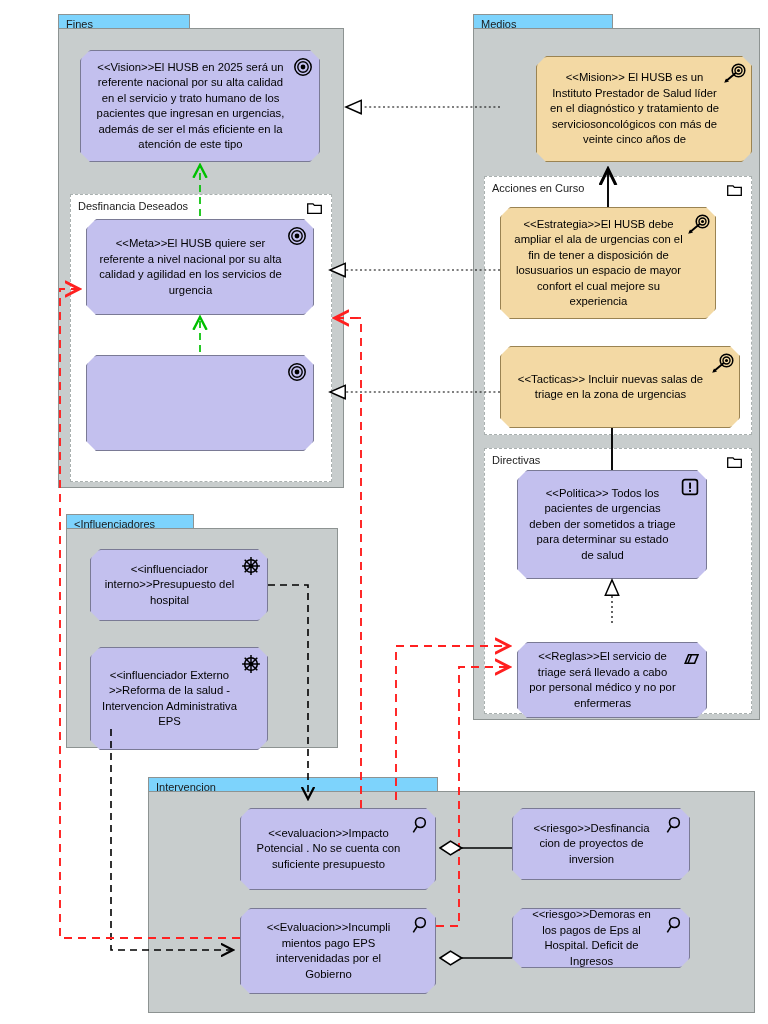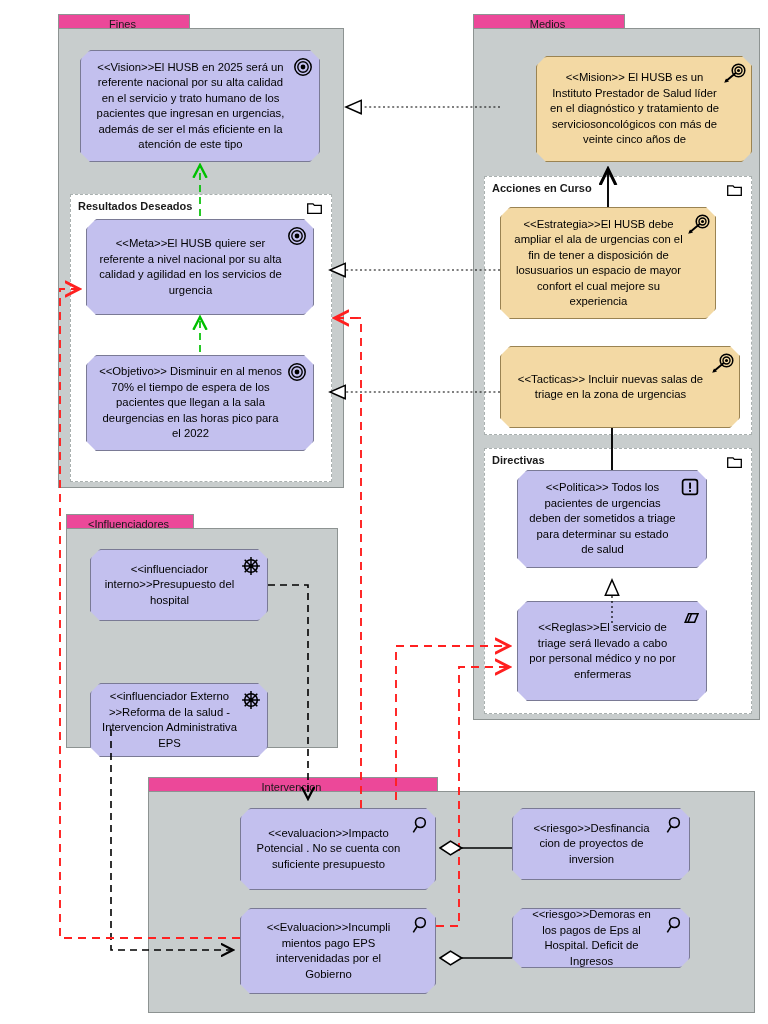--- a/index.html
+++ b/index.html
@@ -26,49 +26,47 @@
 
   
   .pkg {
     position: absolute;
     z-index: 1;
   }
   .pkg-tab {
     position: absolute;
     top: 4px; left: 0;
     height: 18px;
-    background: #ec4899;
+    background: #7dd3fc;
     border: 1px solid #8d9392;
     border-bottom: none;
     font-size: 11px;
     color: #1a1a1a;
     padding: 2px 10px 0 7px;
     line-height: 15px;
     white-space: nowrap;
-    text-align: center;
   }
   .pkg-body {
     position: absolute;
     left: 0;
     background: #c8cdcd;
     border: 1px solid #8d9392;
   }
 
   
   .pkg-nested > .pkg-body {
     background: #ffffff;
     border: 1px dashed #a9b0af;
   }
   .pkg-nested > .pkg-title {
     position: absolute;
     font-size: 11px;
     color: #1a1a1a;
     white-space: nowrap;
     z-index: 3;
-    font-weight: bold;
   }
   .folder-ic {
     position: absolute;
     width: 15px; height: 12px;
     z-index: 3;
   }
 
   
   .node {
     position: absolute;
@@ -125,41 +123,40 @@
       <svg viewBox="0 0 20 20" width="20" height="20">
         <circle cx="10" cy="10" r="8.2" fill="none" stroke="#000" stroke-width="1.5"></circle>
         <circle cx="10" cy="10" r="5.2" fill="none" stroke="#000" stroke-width="1.4"></circle>
         <circle cx="10" cy="10" r="2.4" fill="#000"></circle>
       </svg>
     </span>
   </div>
 
   <div class="pkg pkg-nested" style="left:70px; top:194px; width:262px; height:288px;">
     <div class="pkg-body" style="top:0; width:262px; height:288px;"></div>
-    <div class="pkg-title" style="left:8px; top:6px;">Resultados Deseados</div>
+    <div class="pkg-title" style="left:8px; top:6px;">Desfinancia Deseados</div>
     <span class="folder-ic" style="right:10px; top:6px;">
       <svg viewBox="0 0 15 12" width="15" height="12">
         <path d="M0.7,11.3 L0.7,1.8 L6.0,1.8 L7.4,3.4 L14.3,3.4 L14.3,11.3 Z" fill="none" stroke="#000" stroke-width="1.3"></path>
       </svg>
     </span>
   </div>
 
   <div class="node purple n-clip" style="left:86px; top:219px; width:228px; height:96px;">
     <span class="txt">&lt;&lt;Meta&gt;&gt;El HUSB quiere ser referente a nivel nacional por su alta calidad y agilidad en los servicios de urgencia</span>
     <span class="ic">
       <svg viewBox="0 0 20 20" width="20" height="20">
         <circle cx="10" cy="10" r="8.2" fill="none" stroke="#000" stroke-width="1.5"></circle>
         <circle cx="10" cy="10" r="5.2" fill="none" stroke="#000" stroke-width="1.4"></circle>
         <circle cx="10" cy="10" r="2.4" fill="#000"></circle>
       </svg>
     </span>
   </div>
 
   <div class="node purple n-clip" style="left:86px; top:355px; width:228px; height:96px;">
-    <span class="txt">&lt;&lt;Objetivo&gt;&gt; Disminuir en al menos 70% el tiempo de espera de los pacientes que llegan a la sala deurgencias en las horas pico para el 2022</span>
     <span class="ic">
       <svg viewBox="0 0 20 20" width="20" height="20">
         <circle cx="10" cy="10" r="8.2" fill="none" stroke="#000" stroke-width="1.5"></circle>
         <circle cx="10" cy="10" r="5.2" fill="none" stroke="#000" stroke-width="1.4"></circle>
         <circle cx="10" cy="10" r="2.4" fill="#000"></circle>
       </svg>
     </span>
   </div>
 
   <div class="pkg" style="left:66px; top:510px; width:272px; height:238px;padding-left:9px;">
@@ -171,33 +168,33 @@
     <span class="txt">&lt;&lt;influenciador interno&gt;&gt;Presupuesto del hospital</span>
     <span class="ic">
       <svg viewBox="0 0 20 20" width="20" height="20">
         <circle cx="10" cy="10" r="6.3" fill="none" stroke="#000" stroke-width="1.6"></circle>
         <circle cx="10" cy="10" r="2.3" fill="#000"></circle>
         <path d="M10,1.1 L10,18.9 M1.1,10 L18.9,10 M3.7,3.7 L16.3,16.3 M16.3,3.7 L3.7,16.3" stroke="#000" stroke-width="1.5"></path>
       </svg>
     </span>
   </div>
 
-  <div class="node purple n-clip" style="left:90px; top:647px; width:178px; height:74px;margin-top:36px;">
+  <div class="node purple n-clip" style="left:90px; top:647px; width:178px; height:103px;">
     <span class="txt">&lt;&lt;influenciador Externo &gt;&gt;Reforma de la salud - Intervencion Administrativa EPS</span>
     <span class="ic">
       <svg viewBox="0 0 20 20" width="20" height="20">
         <circle cx="10" cy="10" r="6.3" fill="none" stroke="#000" stroke-width="1.6"></circle>
         <circle cx="10" cy="10" r="2.3" fill="#000"></circle>
         <path d="M10,1.1 L10,18.9 M1.1,10 L18.9,10 M3.7,3.7 L16.3,16.3 M16.3,3.7 L3.7,16.3" stroke="#000" stroke-width="1.5"></path>
       </svg>
     </span>
   </div>
 
   <div class="pkg" style="left:473px; top:10px; width:287px; height:710px;">
-    <div class="pkg-tab" style="width:152px;">Medios</div>
+    <div class="pkg-tab" style="width:140px;">Medios</div>
     <div class="pkg-body" style="top:18px; width:287px; height:692px;"></div>
   </div>
 
   <div class="node orange n-clip wide-ic" style="left:500px; top:56px; width:216px; height:106px;margin-left:36px;">
     <span class="txt">&lt;&lt;Mision&gt;&gt; El HUSB es un Instituto Prestador de Salud líder en el diagnóstico y tratamiento de serviciosoncológicos con más de veinte cinco años de</span>
     <span class="ic">
       <svg viewBox="0 0 24 22" width="24" height="22">
         <circle cx="15.5" cy="7.5" r="6.3" fill="none" stroke="#000" stroke-width="1.5"></circle>
         <circle cx="15.5" cy="7.5" r="3.5" fill="none" stroke="#000" stroke-width="1.4"></circle>
         <circle cx="15.5" cy="7.5" r="1.5" fill="#000"></circle>
@@ -246,32 +243,32 @@
   <div class="pkg pkg-nested" style="left:484px; top:448px; width:268px; height:266px;">
     <div class="pkg-body" style="top:0; width:268px; height:266px;"></div>
     <div class="pkg-title" style="left:8px; top:6px;">Directivas</div>
     <span class="folder-ic" style="right:10px; top:6px;">
       <svg viewBox="0 0 15 12" width="15" height="12">
         <path d="M0.7,11.3 L0.7,1.8 L6.0,1.8 L7.4,3.4 L14.3,3.4 L14.3,11.3 Z" fill="none" stroke="#000" stroke-width="1.3"></path>
       </svg>
     </span>
   </div>
 
-  <div class="node purple n-clip" style="left:517px; top:470px; width:190px; height:98px;">
+  <div class="node purple n-clip" style="left:517px; top:470px; width:190px; height:109px;">
     <span class="txt">&lt;&lt;Politica&gt;&gt; Todos los pacientes de urgencias deben der sometidos a triage para determinar su estado de salud</span>
     <span class="ic">
       <svg viewBox="0 0 20 20" width="20" height="20">
         <rect x="2.6" y="2.6" width="14.8" height="14.8" rx="2.4" fill="none" stroke="#000" stroke-width="1.7"></rect>
         <rect x="9.1" y="5.6" width="1.9" height="6.1" fill="#000"></rect>
         <rect x="9.1" y="13.0" width="1.9" height="1.9" fill="#000"></rect>
       </svg>
     </span>
   </div>
 
-  <div class="node purple n-clip" style="left:517px; top:601px; width:190px; height:100px;">
+  <div class="node purple n-clip" style="left:517px; top:642px; width:190px; height:76px;">
     <span class="txt">&lt;&lt;Reglas&gt;&gt;El servicio de triage será llevado a cabo por personal médico y no por enfermeras</span>
     <span class="ic">
       <svg viewBox="0 0 20 20" width="20" height="20">
         <path d="M5.2,14.3 L8.6,5.7 L18.0,5.7 L14.6,14.3 Z" fill="none" stroke="#000" stroke-width="1.6"></path>
         <path d="M11.4,5.7 L8.0,14.3" stroke="#000" stroke-width="1.5"></path>
       </svg>
     </span>
   </div>
 
   <div class="pkg" style="left:148px; top:773px; width:607px; height:240px;">

